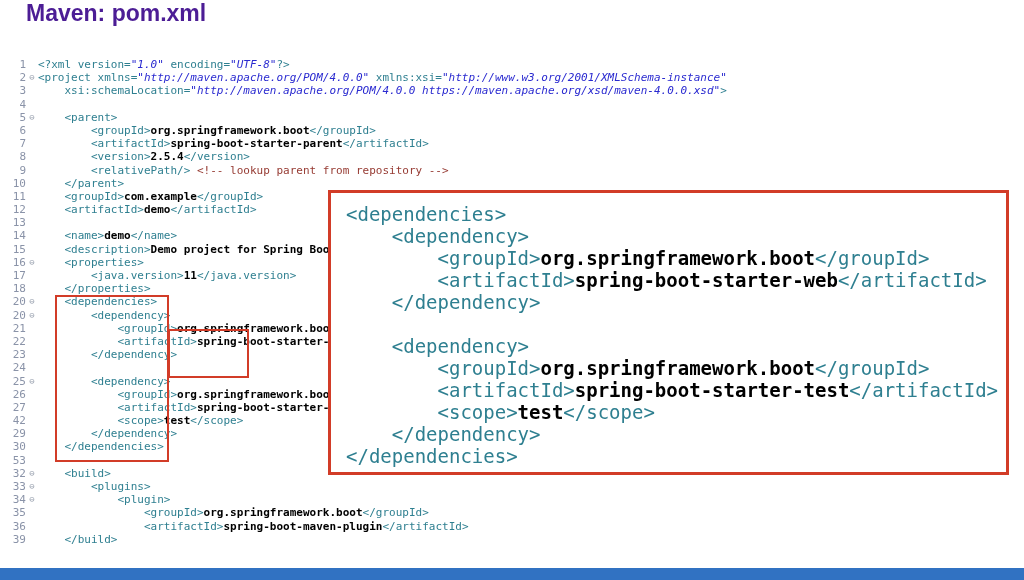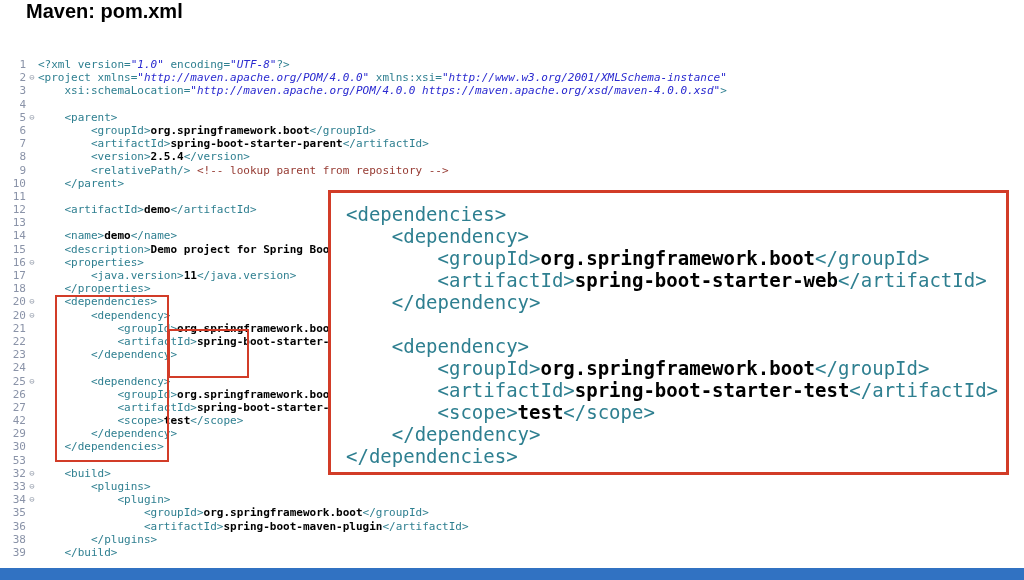--- a/index.html
+++ b/index.html
@@ -3,21 +3,21 @@
 <meta charset="utf-8">
 <style>
   * { margin:0; padding:0; box-sizing:border-box; }
   html,body { width:1024px; height:580px; }
   body {
     position:relative; overflow:hidden; background:#ffffff;
     font-family:"Liberation Sans", sans-serif;
   }
   .title {
     position:absolute; left:26px; top:0px;
-    font-size:20px; font-weight:bold; color:#000000;
+    font-size:23px; font-weight:bold; color:#4c1d95;
   }
   .editor {
     position:absolute; left:4px; top:58px;
     font-family:"DejaVu Sans Mono","Liberation Mono",monospace;
     font-size:11px; line-height:13.2px;
   }
   .cl { display:flex; white-space:pre; height:13.2px; }
   .ln { display:inline-block; width:22px; text-align:right; color:#8a93a8; flex:none; }
   .fm { display:inline-block; width:12px; color:#98a0ae; font-size:9px; text-align:center; flex:none; line-height:13.2px; }
   .ct { white-space:pre; }
@@ -48,21 +48,21 @@
       <div class="cl"><span class="ln">1</span><span class="fm"></span><span class="ct"><span class="tk-tag">&lt;?xml version=</span><span class="tk-val">"1.0"</span><span class="tk-tag"> encoding=</span><span class="tk-val">"UTF-8"</span><span class="tk-tag">?&gt;</span></span></div>
       <div class="cl"><span class="ln">2</span><span class="fm">⊖</span><span class="ct"><span class="tk-tag">&lt;project xmlns=</span><span class="tk-val">"http://maven.apache.org/POM/4.0.0"</span><span class="tk-tag"> xmlns:xsi=</span><span class="tk-val">"http://www.w3.org/2001/XMLSchema-instance"</span></span></div>
       <div class="cl"><span class="ln">3</span><span class="fm"></span><span class="ct"><span class="tk-tag">    xsi:schemaLocation=</span><span class="tk-val">"http://maven.apache.org/POM/4.0.0 https://maven.apache.org/xsd/maven-4.0.0.xsd"</span><span class="tk-tag">&gt;</span></span></div>
       <div class="cl"><span class="ln">4</span><span class="fm"></span></div>
       <div class="cl"><span class="ln">5</span><span class="fm">⊖</span><span class="ct"><span class="tk-txt">    </span><span class="tk-tag">&lt;parent&gt;</span></span></div>
       <div class="cl"><span class="ln">6</span><span class="fm"></span><span class="ct"><span class="tk-txt">        </span><span class="tk-tag">&lt;groupId&gt;</span><span class="tk-txt">org.springframework.boot</span><span class="tk-tag">&lt;/groupId&gt;</span></span></div>
       <div class="cl"><span class="ln">7</span><span class="fm"></span><span class="ct"><span class="tk-txt">        </span><span class="tk-tag">&lt;artifactId&gt;</span><span class="tk-txt">spring-boot-starter-parent</span><span class="tk-tag">&lt;/artifactId&gt;</span></span></div>
       <div class="cl"><span class="ln">8</span><span class="fm"></span><span class="ct"><span class="tk-txt">        </span><span class="tk-tag">&lt;version&gt;</span><span class="tk-txt">2.5.4</span><span class="tk-tag">&lt;/version&gt;</span></span></div>
       <div class="cl"><span class="ln">9</span><span class="fm"></span><span class="ct"><span class="tk-txt">        </span><span class="tk-tag">&lt;relativePath/&gt;</span><span class="tk-txt"> </span><span class="tk-com">&lt;!-- lookup parent from repository --&gt;</span></span></div>
       <div class="cl"><span class="ln">10</span><span class="fm"></span><span class="ct"><span class="tk-txt">    </span><span class="tk-tag">&lt;/parent&gt;</span></span></div>
-      <div class="cl"><span class="ln">11</span><span class="fm"></span></div>
+      <div class="cl"><span class="ln">11</span><span class="fm"></span><span class="ct"><span class="tk-txt">    </span><span class="tk-tag">&lt;groupId&gt;</span><span class="tk-txt">com.example</span><span class="tk-tag">&lt;/groupId&gt;</span></span></div>
       <div class="cl"><span class="ln">12</span><span class="fm"></span><span class="ct"><span class="tk-txt">    </span><span class="tk-tag">&lt;artifactId&gt;</span><span class="tk-txt">demo</span><span class="tk-tag">&lt;/artifactId&gt;</span></span></div>
       <div class="cl"><span class="ln">13</span><span class="fm"></span></div>
       <div class="cl"><span class="ln">14</span><span class="fm"></span><span class="ct"><span class="tk-txt">    </span><span class="tk-tag">&lt;name&gt;</span><span class="tk-txt">demo</span><span class="tk-tag">&lt;/name&gt;</span></span></div>
       <div class="cl"><span class="ln">15</span><span class="fm"></span><span class="ct"><span class="tk-txt">    </span><span class="tk-tag">&lt;description&gt;</span><span class="tk-txt">Demo project for Spring Boot</span><span class="tk-tag">&lt;/description&gt;</span></span></div>
       <div class="cl"><span class="ln">16</span><span class="fm">⊖</span><span class="ct"><span class="tk-txt">    </span><span class="tk-tag">&lt;properties&gt;</span></span></div>
       <div class="cl"><span class="ln">17</span><span class="fm"></span><span class="ct"><span class="tk-txt">        </span><span class="tk-tag">&lt;java.version&gt;</span><span class="tk-txt">11</span><span class="tk-tag">&lt;/java.version&gt;</span></span></div>
       <div class="cl"><span class="ln">18</span><span class="fm"></span><span class="ct"><span class="tk-txt">    </span><span class="tk-tag">&lt;/properties&gt;</span></span></div>
       <div class="cl"><span class="ln">20</span><span class="fm">⊖</span><span class="ct"><span class="tk-txt">    </span><span class="tk-tag">&lt;dependencies&gt;</span></span></div>
       <div class="cl"><span class="ln">20</span><span class="fm">⊖</span><span class="ct"><span class="tk-txt">        </span><span class="tk-tag">&lt;dependency&gt;</span></span></div>
       <div class="cl"><span class="ln">21</span><span class="fm"></span><span class="ct"><span class="tk-txt">            </span><span class="tk-tag">&lt;groupId&gt;</span><span class="tk-txt">org.springframework.boot</span><span class="tk-tag">&lt;/groupId&gt;</span></span></div>
@@ -74,21 +74,20 @@
       <div class="cl"><span class="ln">27</span><span class="fm"></span><span class="ct"><span class="tk-txt">            </span><span class="tk-tag">&lt;artifactId&gt;</span><span class="tk-txt">spring-boot-starter-test</span><span class="tk-tag">&lt;/artifactId&gt;</span></span></div>
       <div class="cl"><span class="ln">42</span><span class="fm"></span><span class="ct"><span class="tk-txt">            </span><span class="tk-tag">&lt;scope&gt;</span><span class="tk-txt">test</span><span class="tk-tag">&lt;/scope&gt;</span></span></div>
       <div class="cl"><span class="ln">29</span><span class="fm"></span><span class="ct"><span class="tk-txt">        </span><span class="tk-tag">&lt;/dependency&gt;</span></span></div>
       <div class="cl"><span class="ln">30</span><span class="fm"></span><span class="ct"><span class="tk-txt">    </span><span class="tk-tag">&lt;/dependencies&gt;</span></span></div>
       <div class="cl"><span class="ln">53</span><span class="fm"></span><span class="ct"></span></div>
       <div class="cl"><span class="ln">32</span><span class="fm">⊖</span><span class="ct"><span class="tk-txt">    </span><span class="tk-tag">&lt;build&gt;</span></span></div>
       <div class="cl"><span class="ln">33</span><span class="fm">⊖</span><span class="ct"><span class="tk-txt">        </span><span class="tk-tag">&lt;plugins&gt;</span></span></div>
       <div class="cl"><span class="ln">34</span><span class="fm">⊖</span><span class="ct"><span class="tk-txt">            </span><span class="tk-tag">&lt;plugin&gt;</span></span></div>
       <div class="cl"><span class="ln">35</span><span class="fm"></span><span class="ct"><span class="tk-txt">                </span><span class="tk-tag">&lt;groupId&gt;</span><span class="tk-txt">org.springframework.boot</span><span class="tk-tag">&lt;/groupId&gt;</span></span></div>
       <div class="cl"><span class="ln">36</span><span class="fm"></span><span class="ct"><span class="tk-txt">                </span><span class="tk-tag">&lt;artifactId&gt;</span><span class="tk-txt">spring-boot-maven-plugin</span><span class="tk-tag">&lt;/artifactId&gt;</span></span></div>
-      <div class="cl"><span class="ln">38</span><span class="fm"></span><span class="ct"><span class="tk-txt">        </span><span class="tk-tag">&lt;/plugins&gt;</span></span></div>
       <div class="cl"><span class="ln">39</span><span class="fm"></span><span class="ct"><span class="tk-txt">    </span><span class="tk-tag">&lt;/build&gt;</span></span></div>
     </div>
 </div>
 
 <div class="hl-rect" id="rect1"></div>
 <div class="hl-rect" id="rect2"></div>
 
 <div class="callout">
   <div class="lines">
       <div class="cl"><span class="ct"><span class="tk-tag">&lt;dependencies&gt;</span></span></div>

